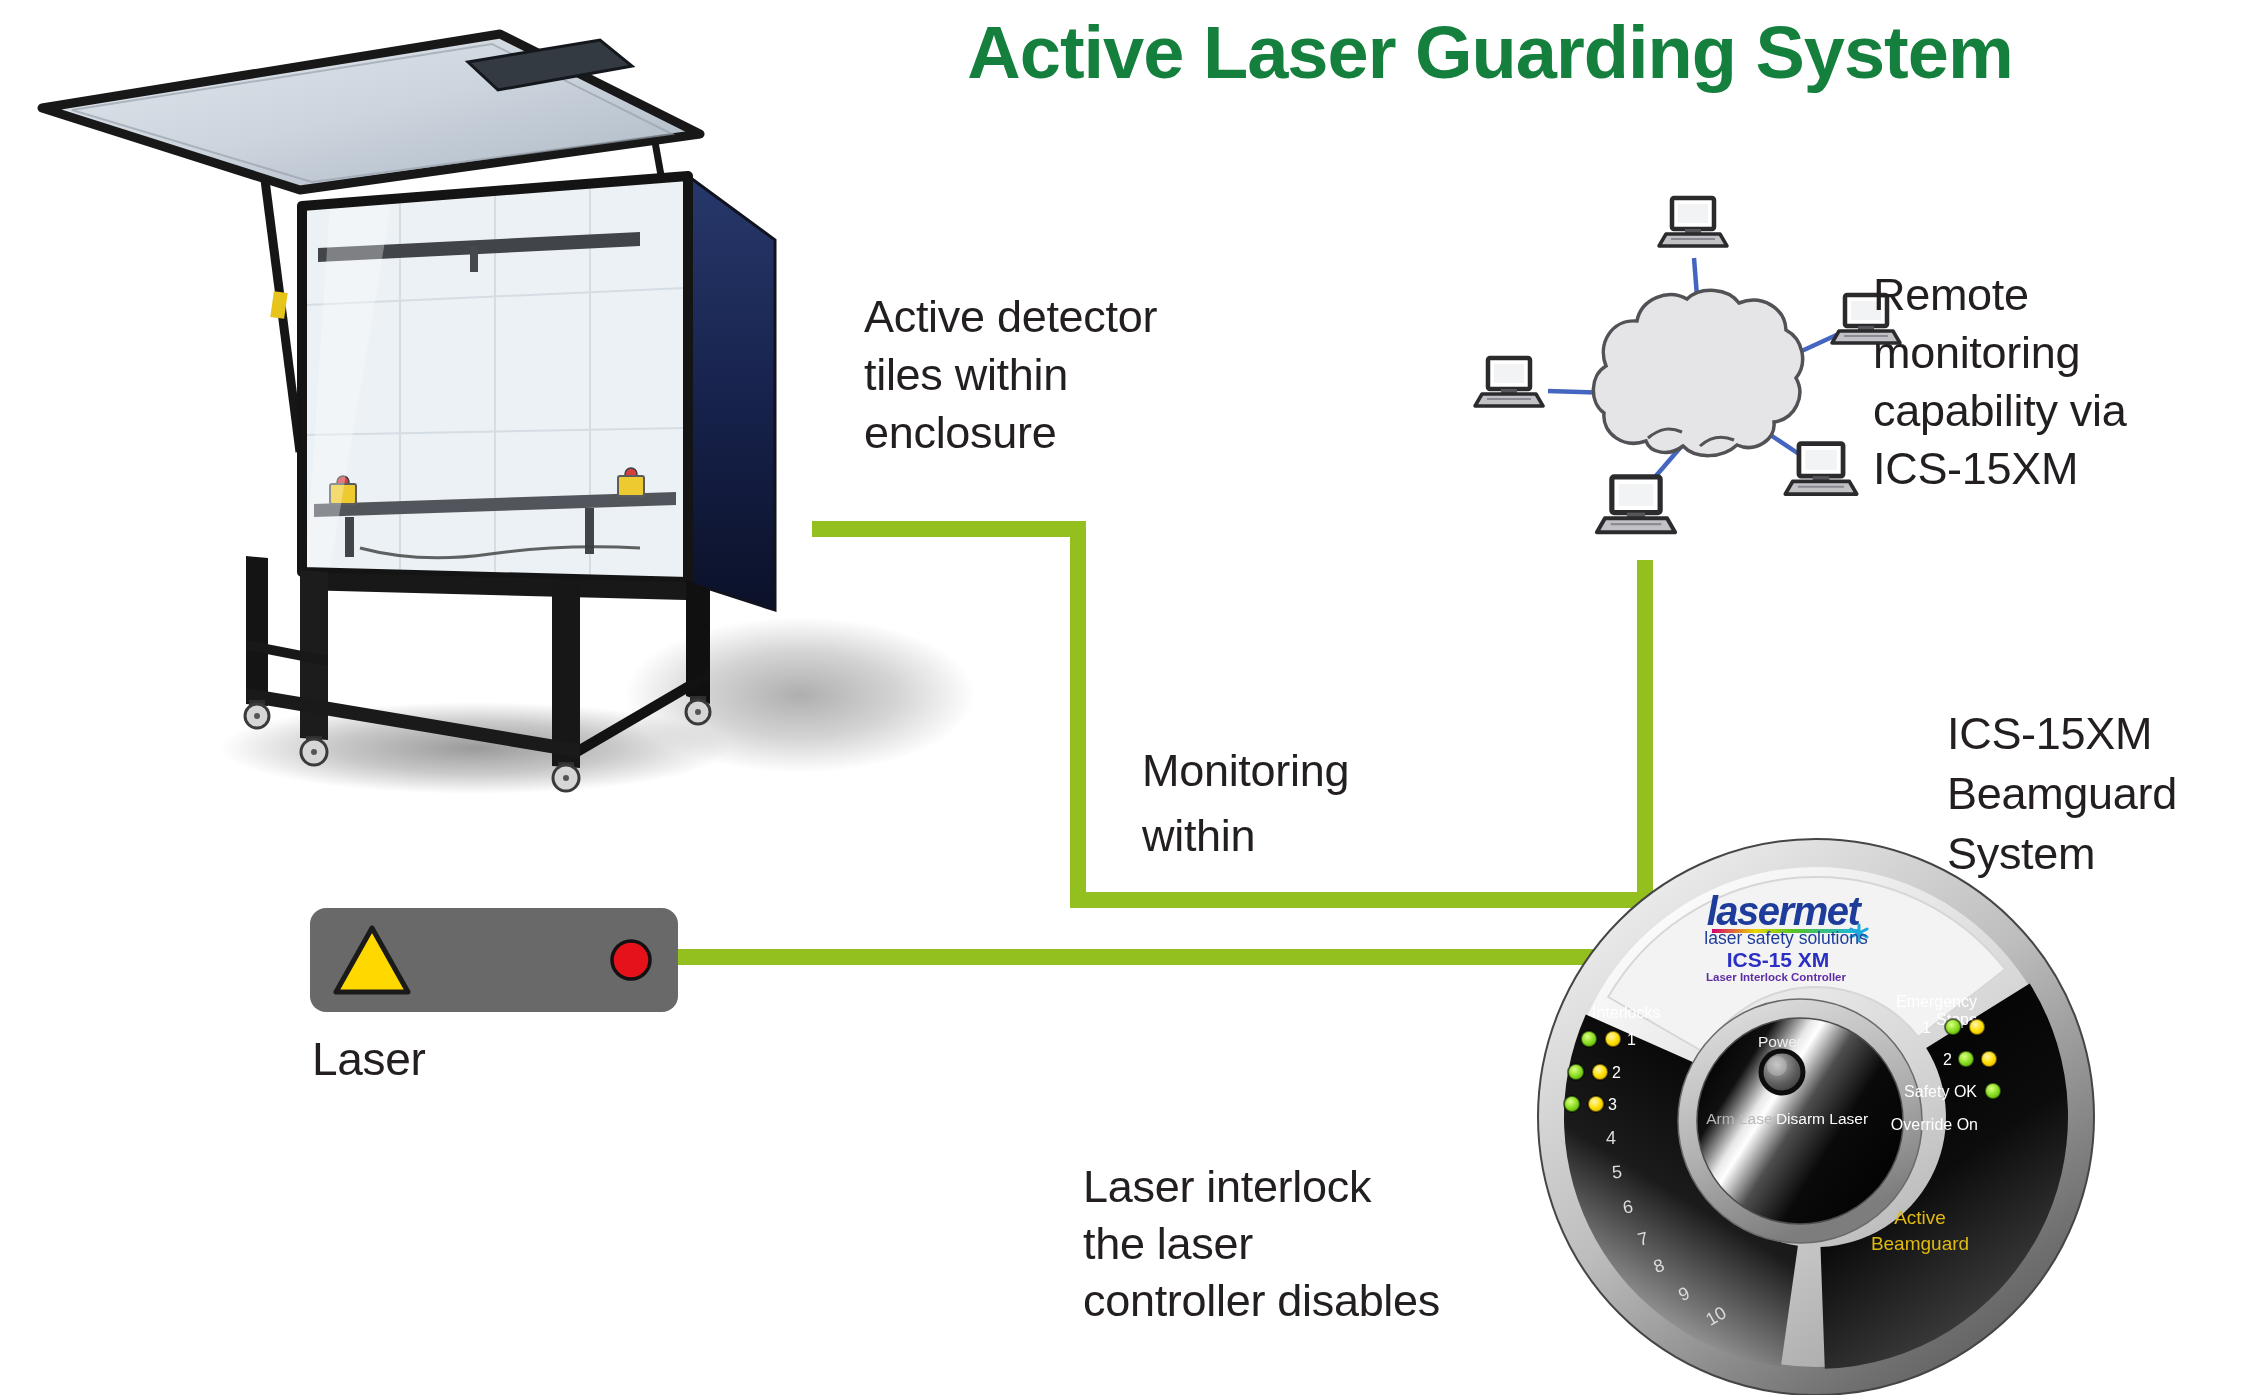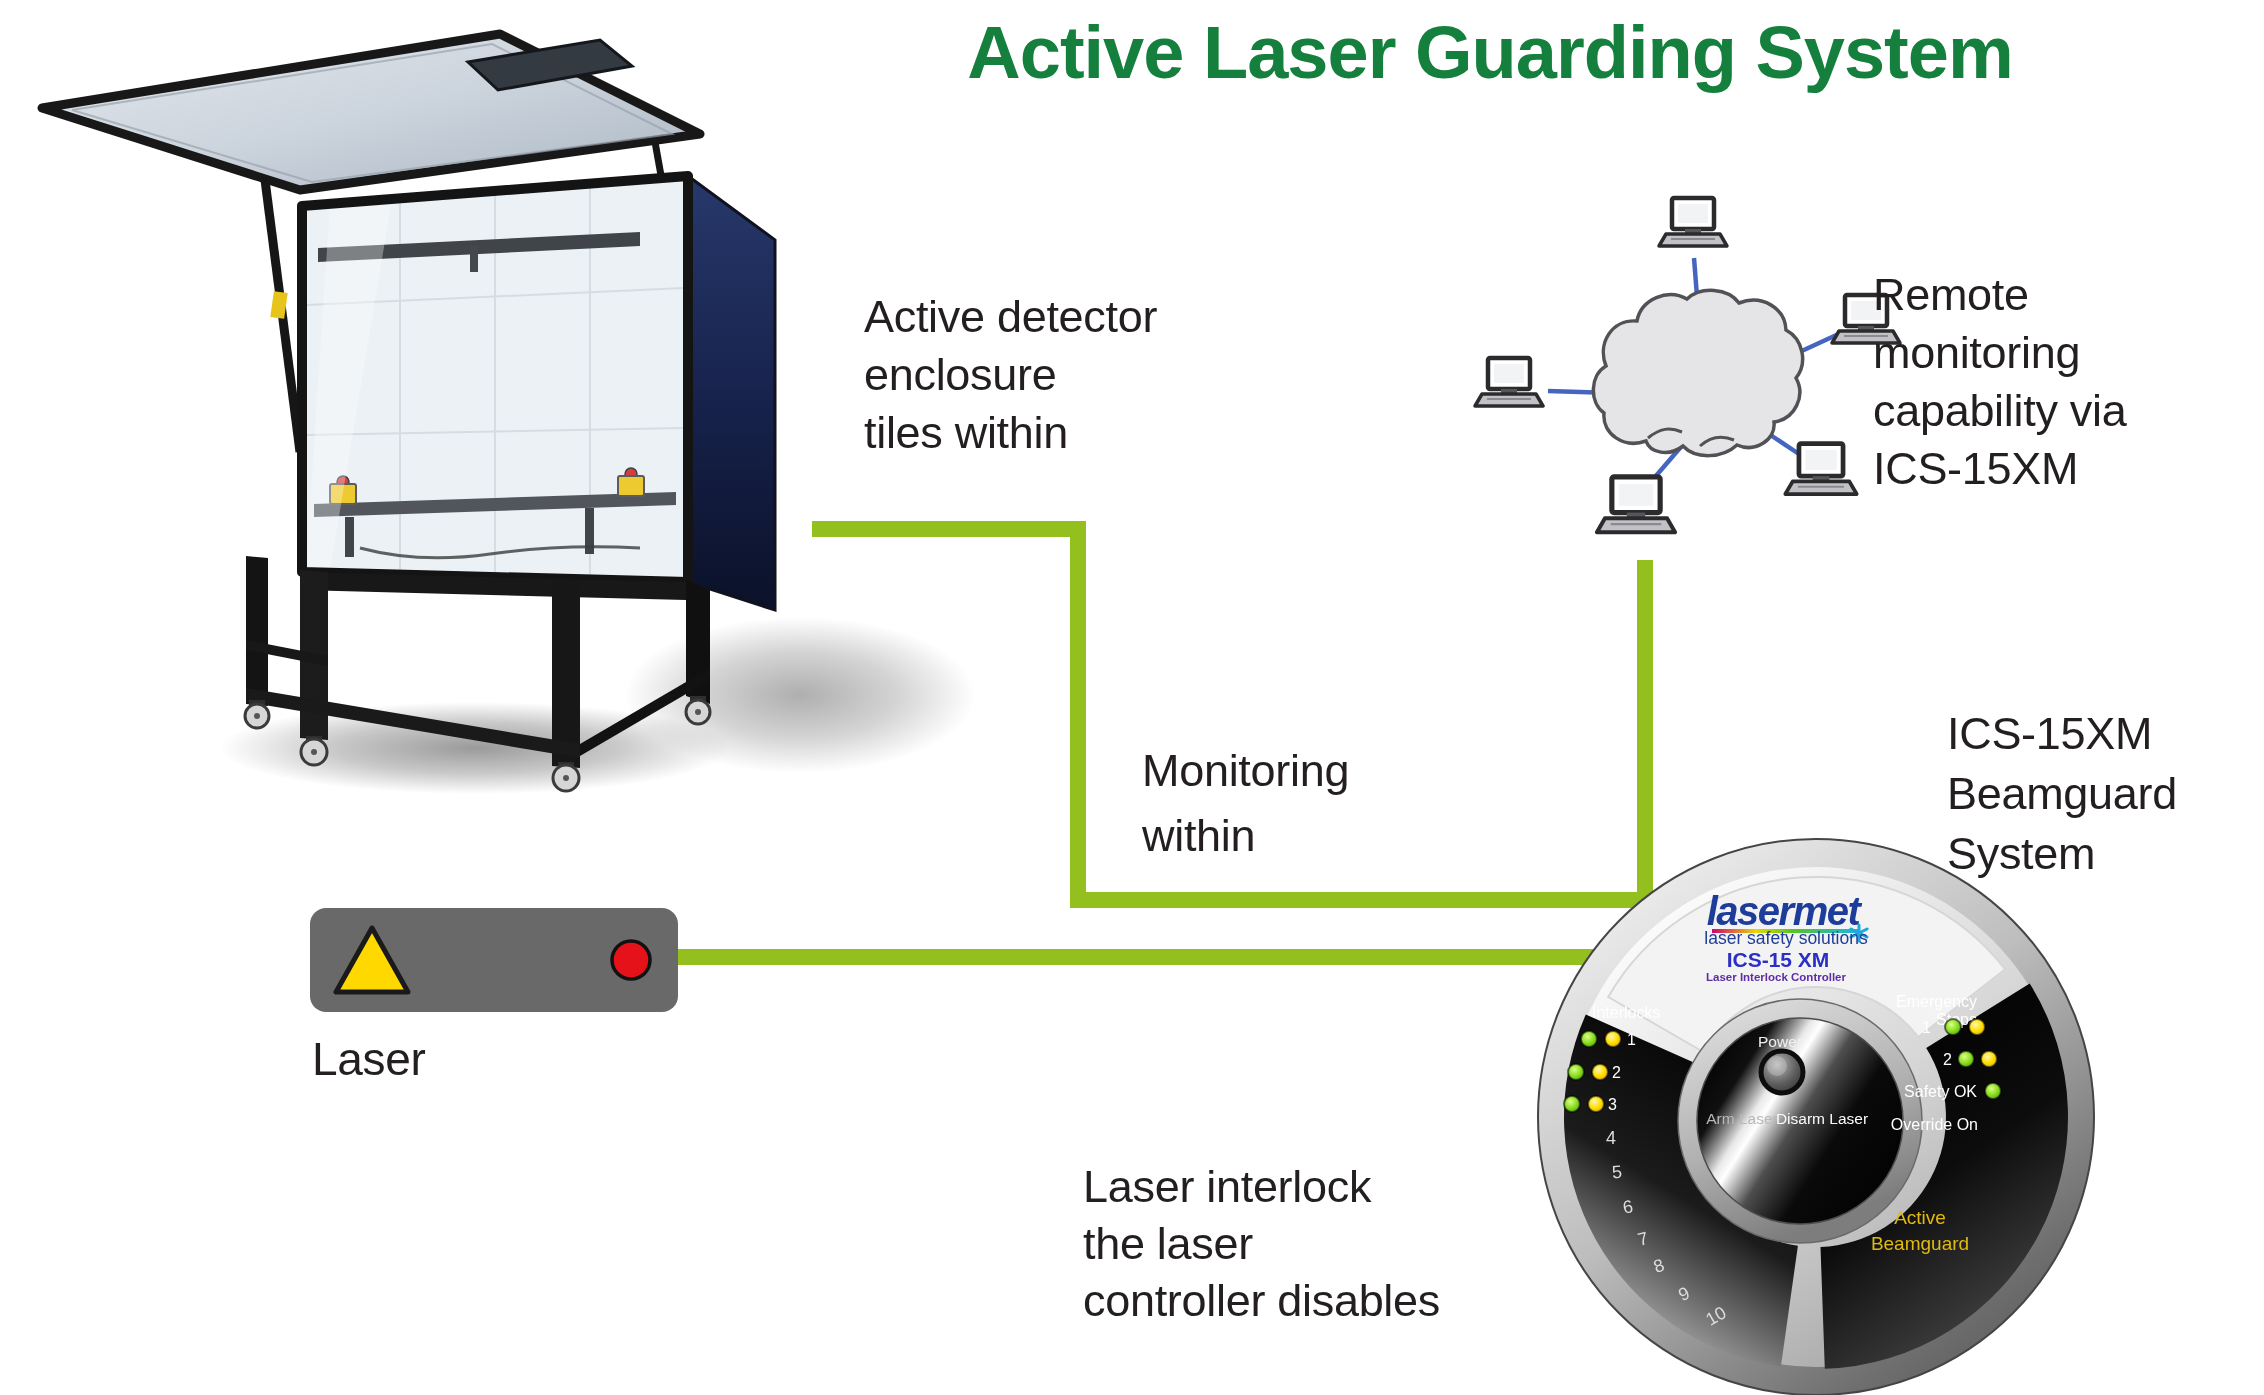--- a/index.html
+++ b/index.html
@@ -311,22 +311,22 @@
       <text x="1742" y="1124" text-anchor="middle" fill="#b9b9b9">Arm Laser</text>
       <text x="1822" y="1124" text-anchor="middle" fill="#fafafa">Disarm Laser</text>
     </g>
   </g>
 </svg>
 
 <div class="title">Active Laser Guarding System</div>
 
 <div class="note note-detector">
   <div>Active detector</div>
+  <div>tiles within</div>
   <div>enclosure</div>
-  <div>tiles within</div>
 </div>
 
 <div class="note note-monitoring">
   <div>Monitoring</div>
   <div>within</div>
 </div>
 
 <div class="note note-remote">
   <div>Remote</div>
   <div>monitoring</div>

